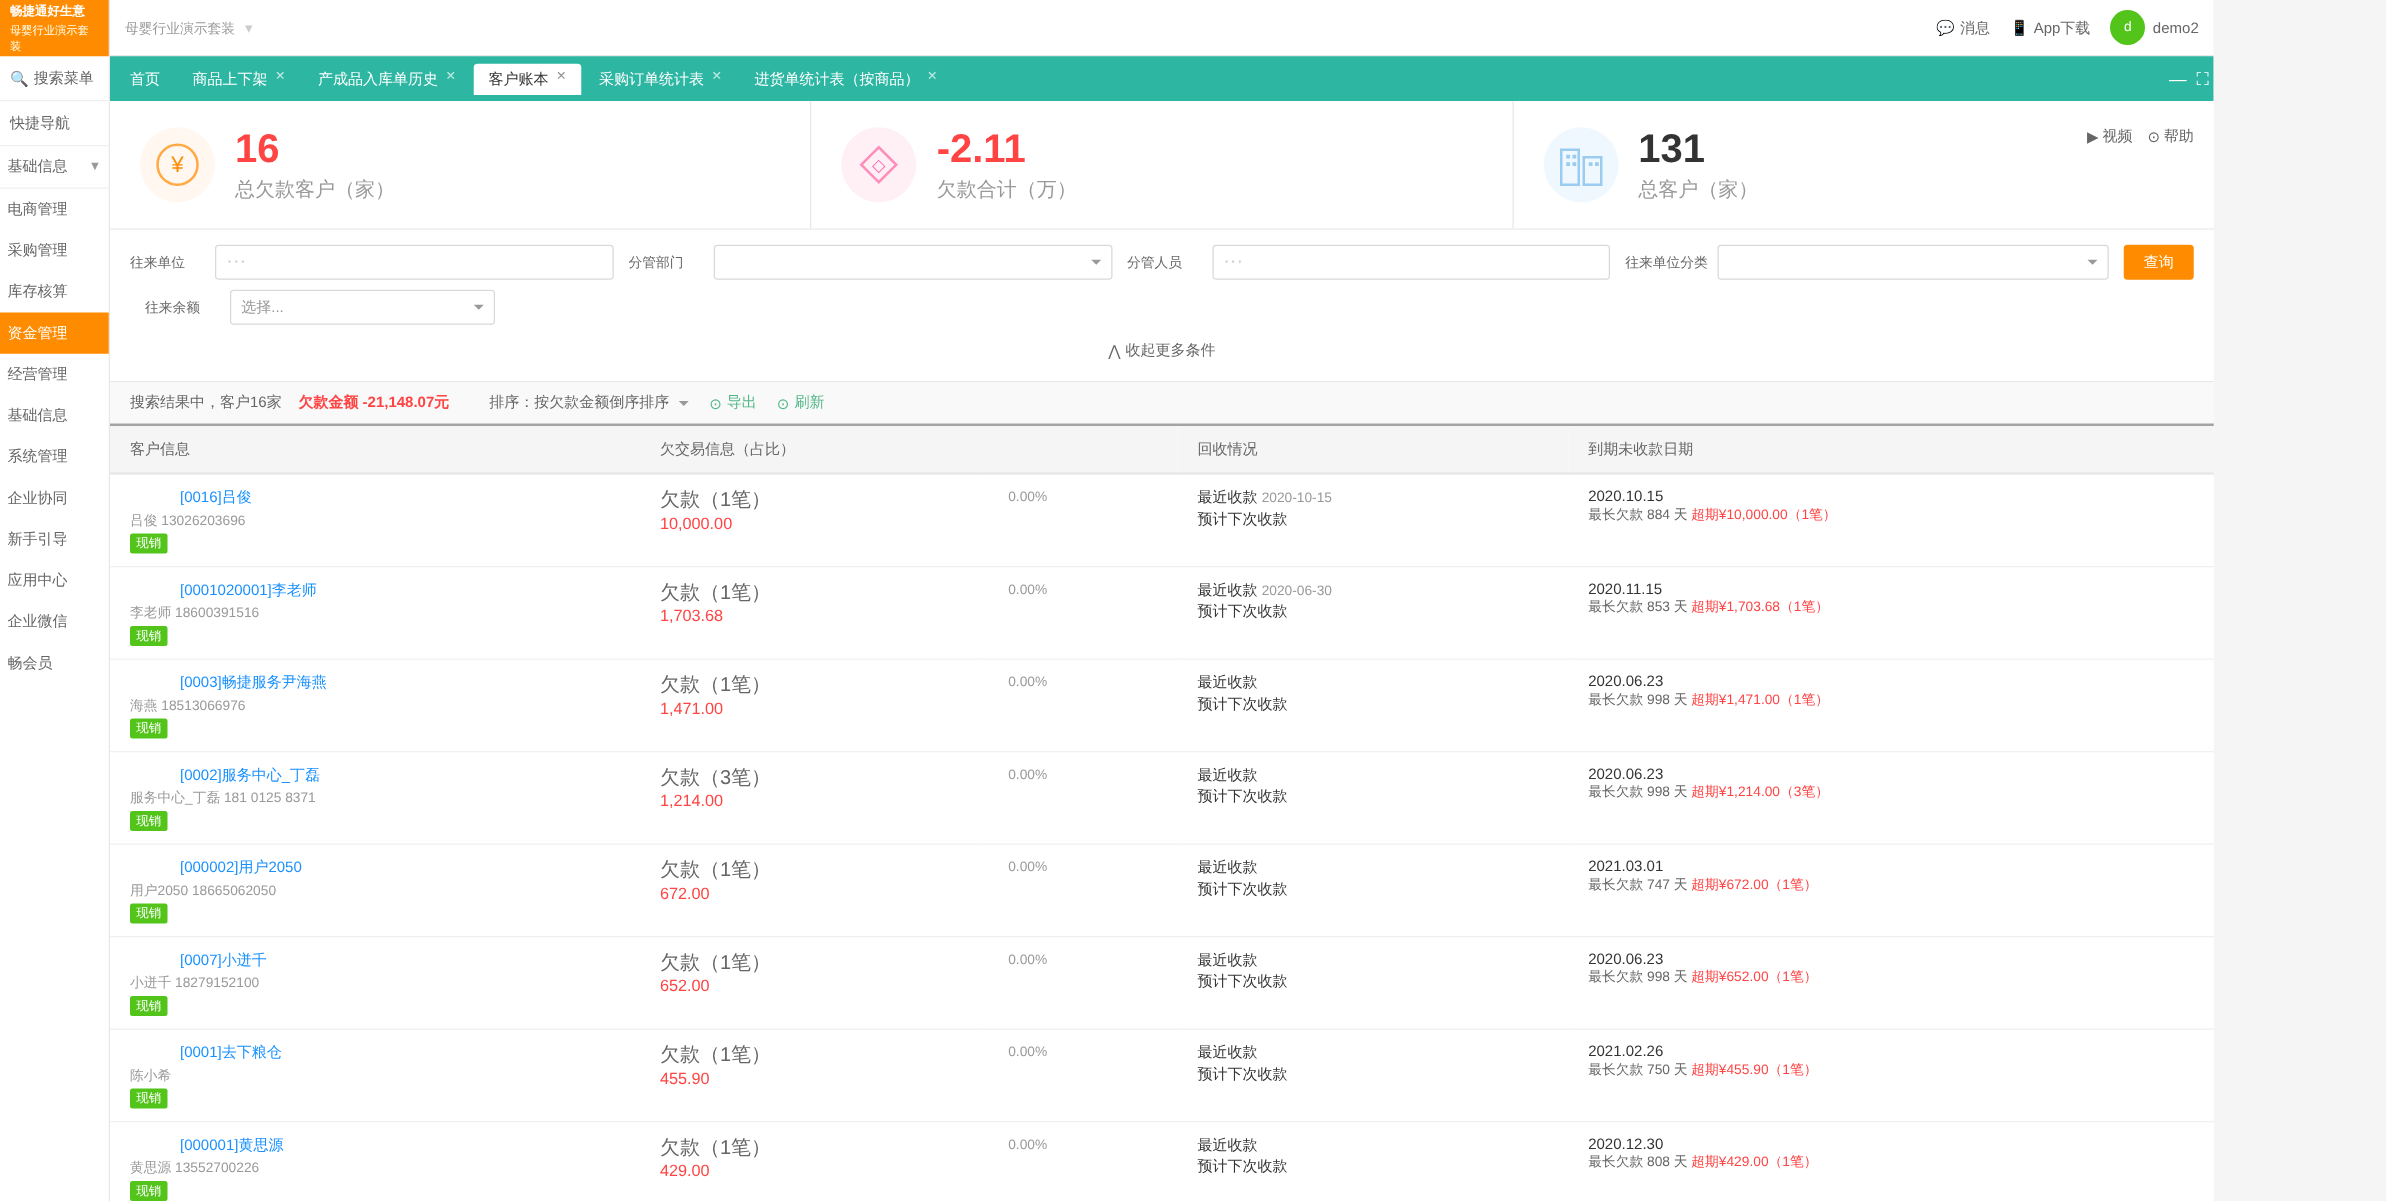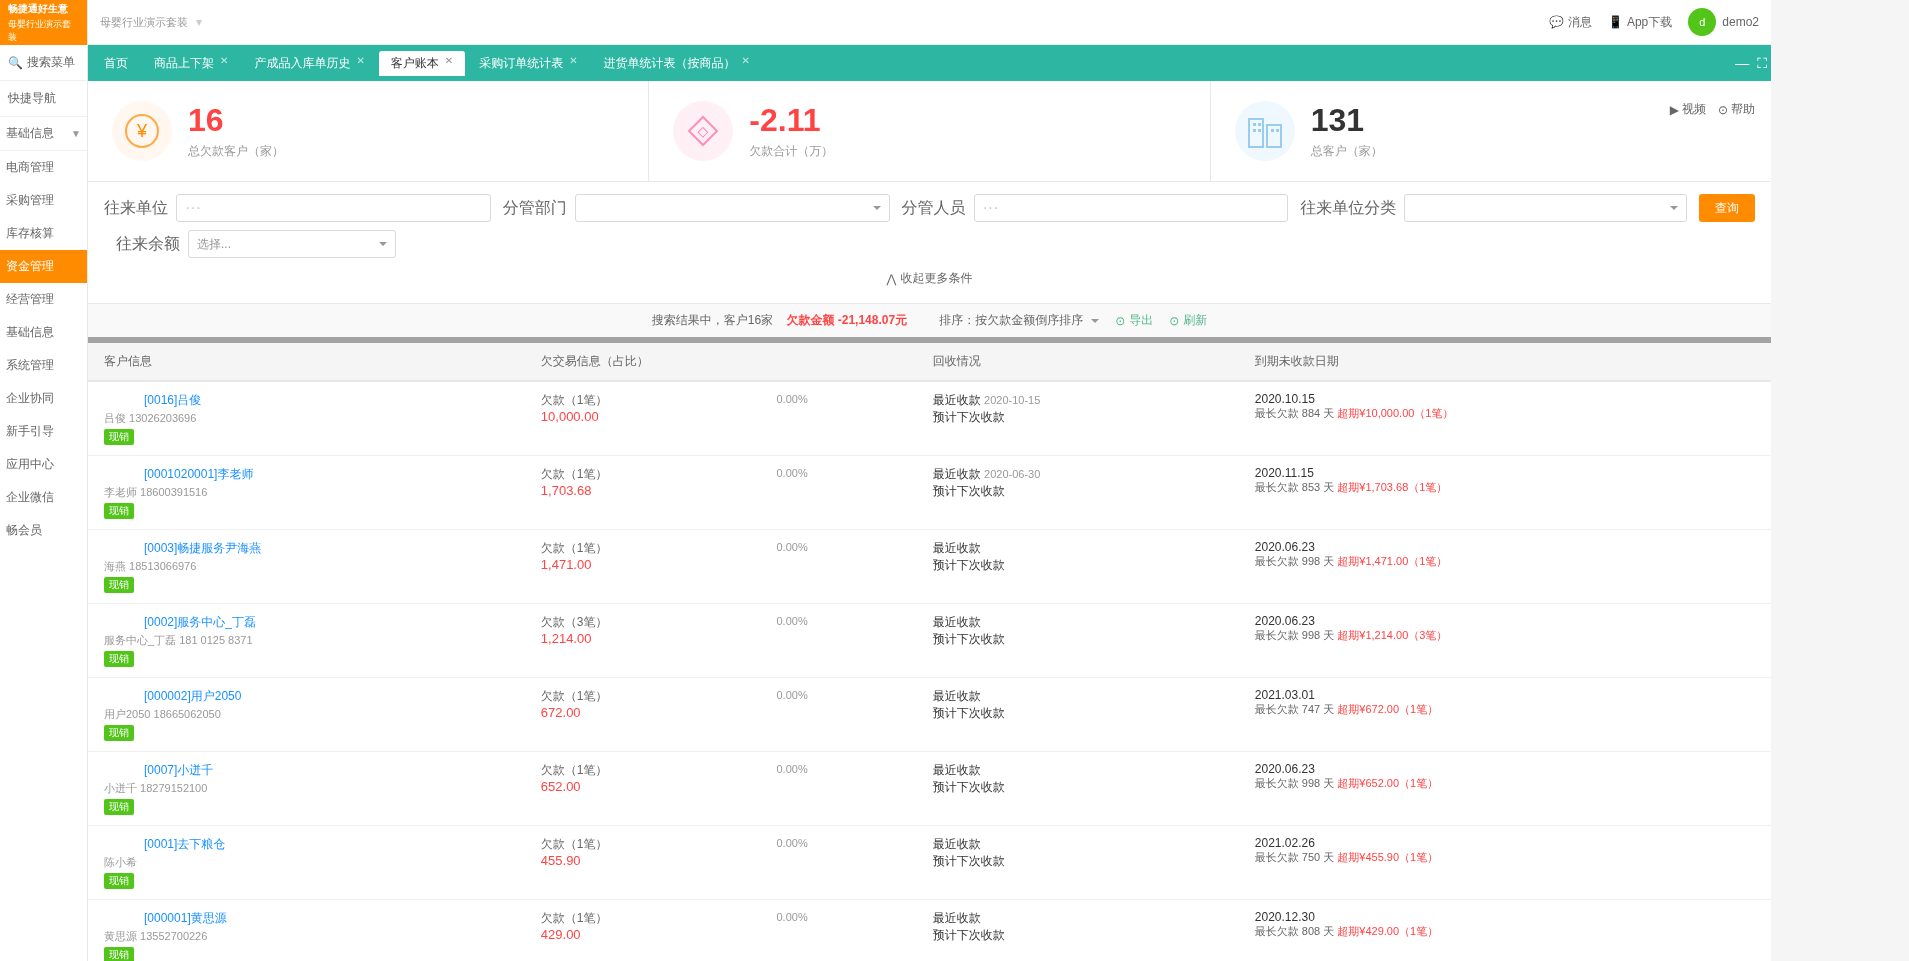--- a/index.html
+++ b/index.html
@@ -40,54 +40,54 @@
     .stats-cards { display: flex; background: #fff; border-bottom: 1px solid #e8e8e8; }
     .stat-card { flex: 1; padding: 20px 24px; display: flex; align-items: center; gap: 16px; border-right: 1px solid #e8e8e8; }
     .stat-card:last-child { border-right: none; }
     .stat-icon { width: 60px; height: 60px; border-radius: 50%; display: flex; align-items: center; justify-content: center; font-size: 28px; }
     .stat-icon.orange { background: #fff7f0; color: #ff8c00; }
     .stat-icon.pink { background: #fff0f5; color: #ff69b4; }
     .stat-icon.blue { background: #f0f8ff; color: #4a90d9; }
     .stat-value { font-size: 32px; font-weight: bold; }
     .stat-value.red { color: #ff4444; }
     .stat-value.black { color: #333; }
-    .stat-label { font-size: 12px; color: #999; margin-top: 4px; }
+    .stat-label { font-size: 16px; color: #999; margin-top: 4px; }
     .stat-card-actions { margin-left: auto; display: flex; gap: 12px; font-size: 12px; color: #666; cursor: pointer; }
     
     
     .filter-area { background: #fff; padding: 12px 16px; border-bottom: 1px solid #e8e8e8; }
     .filter-row { display: flex; align-items: center; gap: 12px; margin-bottom: 8px; }
     .filter-item { display: flex; align-items: center; gap: 8px; flex: 1; }
-    .filter-label { font-size: 16px; color: #666; white-space: nowrap; min-width: 60px; }
+    .filter-label { font-size: 11px; color: #666; white-space: nowrap; min-width: 60px; }
     .filter-input { flex: 1; border: 1px solid #d9d9d9; border-radius: 3px; padding: 4px 8px; font-size: 12px; height: 28px; display: flex; align-items: center; justify-content: space-between; cursor: pointer; background: #fff; }
     .filter-input-text { color: #999; font-size: 12px; }
     .filter-dots { color: #ccc; font-size: 16px; }
     .filter-select { flex: 1; border: 1px solid #d9d9d9; border-radius: 3px; padding: 4px 8px; font-size: 12px; height: 28px; display: flex; align-items: center; justify-content: space-between; cursor: pointer; background: #fff; }
     .btn-search { background: #ff8c00; color: #fff; border: none; padding: 4px 16px; border-radius: 3px; font-size: 12px; cursor: pointer; height: 28px; }
     .collapse-btn { display: flex; align-items: center; justify-content: center; gap: 4px; font-size: 12px; color: #666; cursor: pointer; padding: 4px; }
     
     
-    .results-bar { display: flex; align-items: center; justify-content: center; padding: 8px 16px; background: #f9f9f9; border-bottom: 6px solid #a3a3a3; font-size: 12px; gap: 32px; }
+    .results-bar { display: flex; align-items: center; justify-content: flex-start; padding: 8px 16px; background: #f9f9f9; border-bottom: 2px solid #a3a3a3; font-size: 12px; gap: 32px; }
     .results-info { color: #666; }
     .results-info span.highlight { color: #ff4444; font-weight: bold; }
     .results-actions { display: flex; align-items: center; gap: 16px; color: #666; }
     .sort-select { display: flex; align-items: center; gap: 4px; cursor: pointer; }
     .action-btn { display: flex; align-items: center; gap: 4px; cursor: pointer; color: #52b788; }
     
     
     .data-table { background: #fff; width: 100%; border-collapse: collapse; }
     .table-header { background: #f5f5f5; border-bottom: 2px solid #e8e8e8; }
     .table-header th { padding: 10px 16px; font-size: 12px; color: #666; font-weight: normal; text-align: left; white-space: nowrap; }
     .table-row { border-bottom: 1px solid #f0f0f0; }
     .table-row td { padding: 10px 16px; font-size: 12px; vertical-align: top; }
     .customer-id { color: #1890ff; cursor: pointer; font-weight: 400; padding-left: 40px; }
     .customer-phone { color: #999; font-size: 11px; margin-top: 2px; }
     .badge-xianjin { display: inline-block; background: #52c41a; color: #fff; font-size: 10px; padding: 1px 5px; border-radius: 2px; margin-top: 3px; }
     .debt-amount { color: #ff4444; font-size: 13px; font-weight: 500; }
-    .debt-count { color: #666; font-size: 12px; }
+    .debt-count { color: #666; font-size: 16px; }
     .debt-percent { color: #999; font-size: 11px; margin-left: 8px; }
     .collection-info { font-size: 12px; }
     .collection-date { color: #999; font-size: 11px; }
     .overdue-text { color: #ff4444; cursor: pointer; }
     .overdue-days { color: #666; font-size: 11px; }
     
     
     .page-content::-webkit-scrollbar { width: 6px; }
     .page-content::-webkit-scrollbar-track { background: #f1f1f1; }
     .page-content::-webkit-scrollbar-thumb { background: #ccc; border-radius: 3px; }

